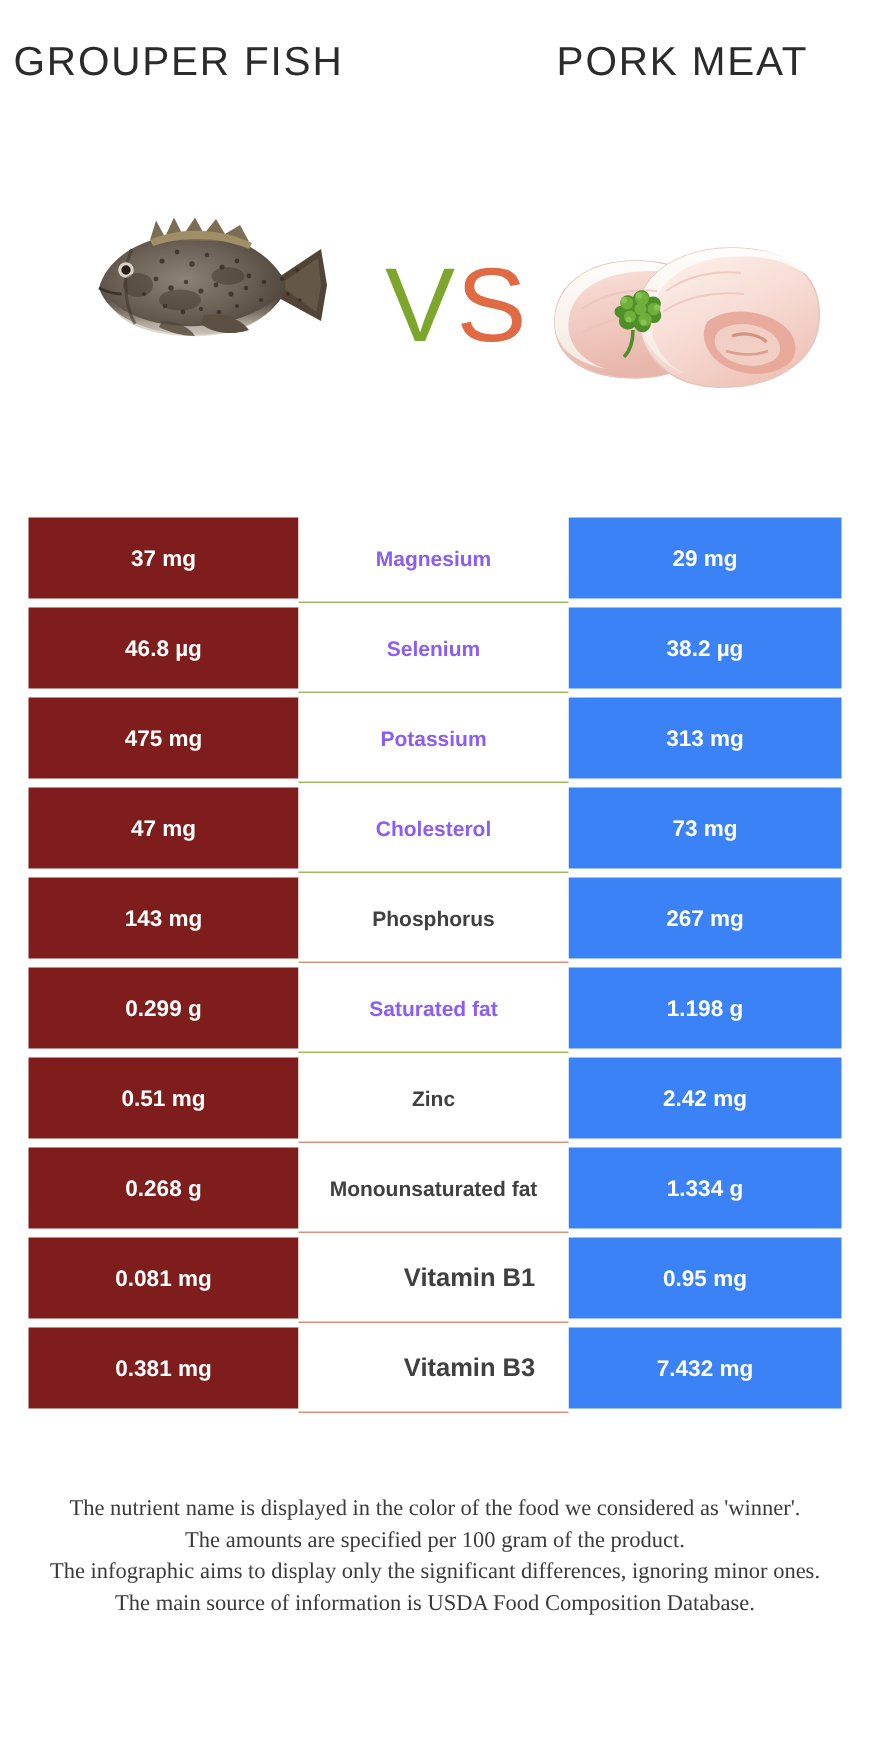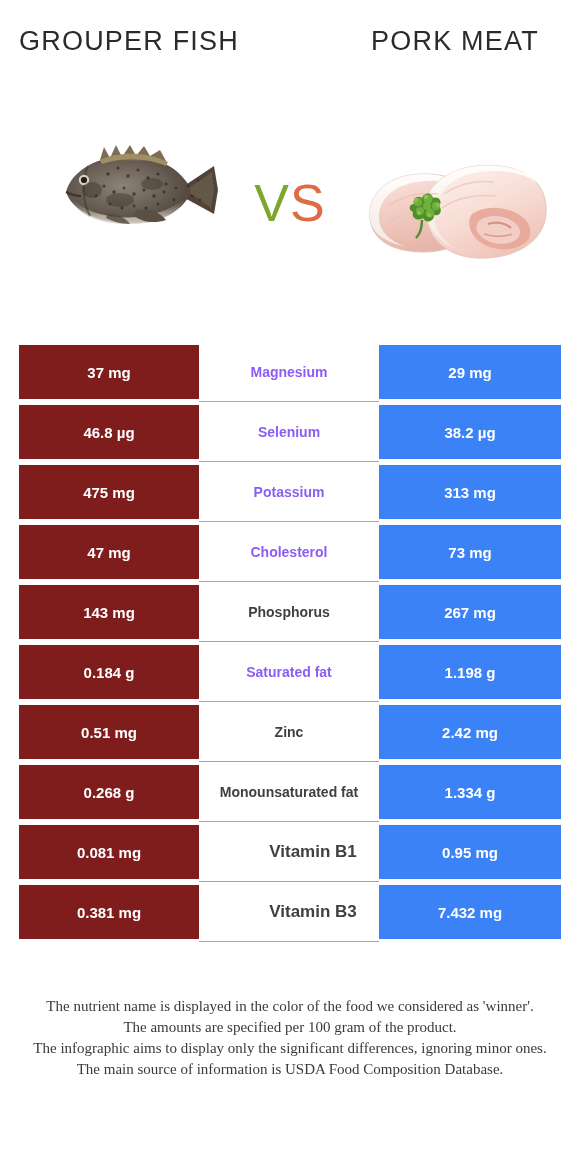--- a/index.html
+++ b/index.html
@@ -34,37 +34,37 @@
     font-family: "Liberation Sans", sans-serif;
     font-weight: 300;
     font-size: 27px;
     letter-spacing: 1.2px;
     color: #2b2b2b;
     text-align: center;
     line-height: 31px;
     text-transform: uppercase;
   }
   .title-left {
-    left: 14px;
+    left: 4px;
     width: 230px;
   }
   .title-right {
     left: 340px;
     width: 230px;
   }
 
   .vs {
     position: absolute;
     top: 168px;
     left: 228px;
     width: 124px;
-    text-align: center;
+    text-align: right;
     font-family: "Liberation Sans", sans-serif;
     font-weight: 400;
-    font-size: 52px;
+    font-size: 70px;
     line-height: 70px;
     letter-spacing: 1px;
     white-space: nowrap;
   }
   .vs-v { color: #7CA62C; }
   .vs-s { color: #E06A43; }
 
   .food-img {
     position: absolute;
     overflow: hidden;
@@ -343,21 +343,21 @@
       </div>
       <div class="row">
         <div class="cell cell-left">143 mg</div>
         <div class="cell cell-mid">
           <span class="win-orange">Phosphorus</span>
           <div class="mid-rule rule-orange"></div>
         </div>
         <div class="cell cell-right">267 mg</div>
       </div>
       <div class="row">
-        <div class="cell cell-left">0.184 g</div>
+        <div class="cell cell-left">0.299 g</div>
         <div class="cell cell-mid">
           <span class="win-green">Saturated fat</span>
           <div class="mid-rule rule-green"></div>
         </div>
         <div class="cell cell-right">1.198 g</div>
       </div>
       <div class="row">
         <div class="cell cell-left">0.51 mg</div>
         <div class="cell cell-mid">
           <span class="win-orange">Zinc</span>

